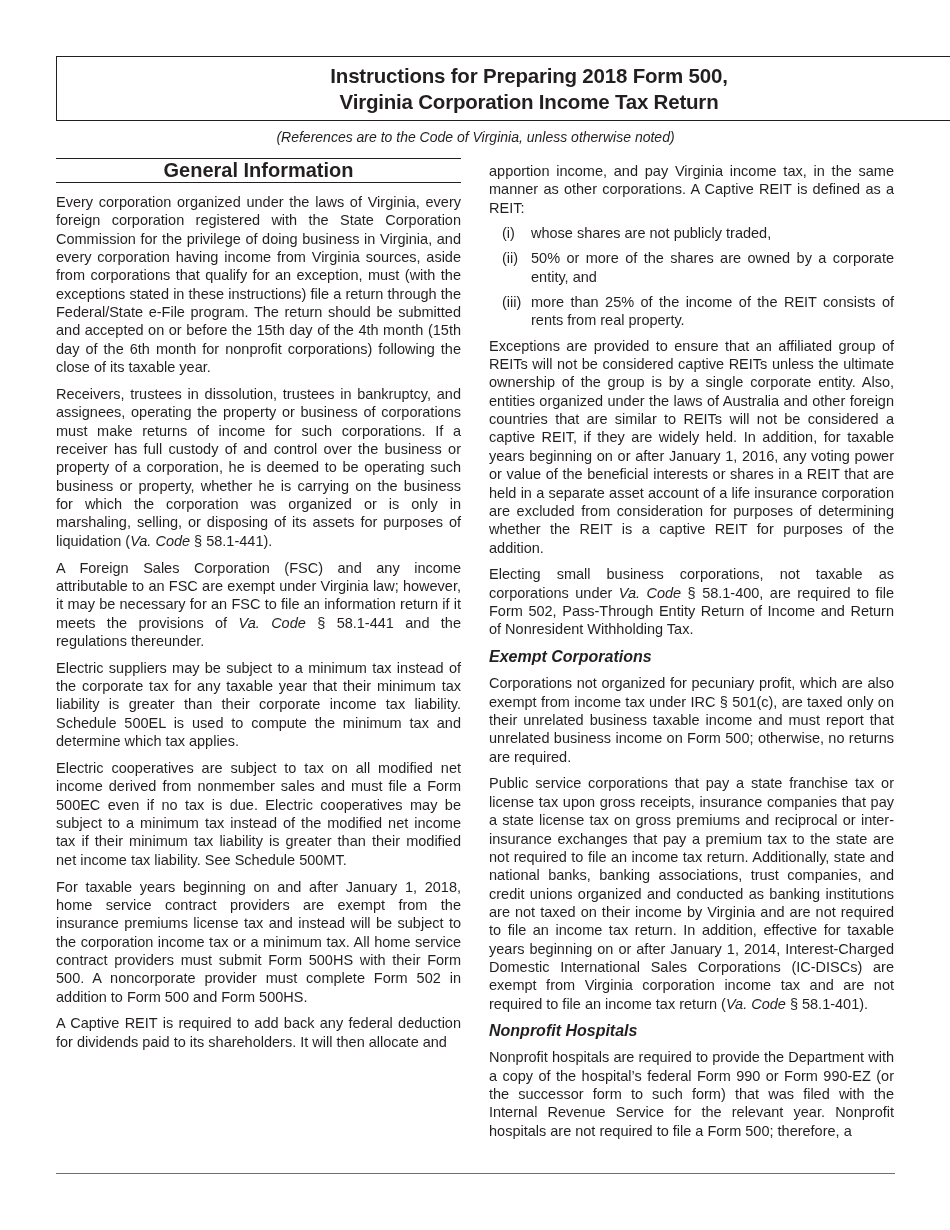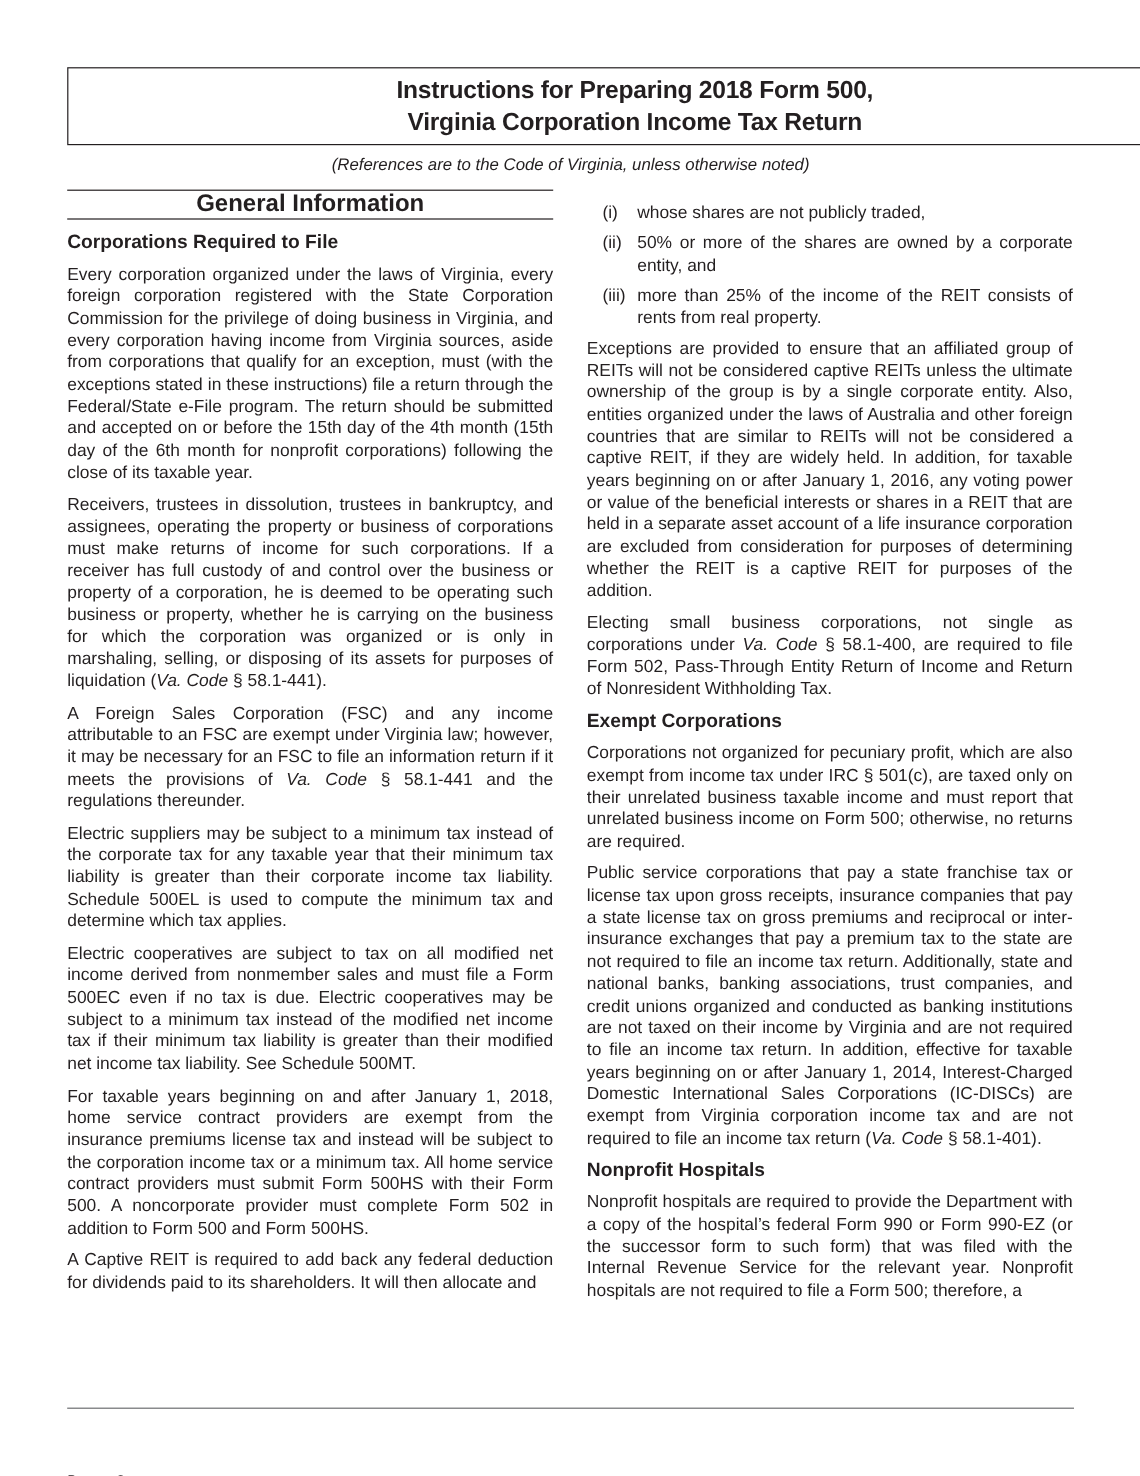--- a/index.html
+++ b/index.html
@@ -54,21 +54,21 @@
   }
   h3 {
     font-size: 16px;
     font-weight: bold;
     line-height: 20px;
     margin-bottom: 7px;
     text-align: left;
   }
   p { margin-bottom: 8.5px; }
   p:last-child { margin-bottom: 0; }
-  .col-right h3 { margin-top: 0px; }
+  .col-right h3 { margin-top: 0px; font-style: italic; }
   .reit-list { list-style: none; margin: 7px 0 7px 13px; }
   .reit-list li {
     display: flex;
     margin-bottom: 7px;
     text-align: left;
   }
   .reit-list .num { width: 29px; flex: none; }
   .reit-list .txt { flex: 1; text-align: justify; }
   em { font-style: italic; }
   .footer-rule {
@@ -90,47 +90,47 @@
 
 <div class="title-box">
   <div class="title-line">Instructions for Preparing 2018 Form 500,</div>
   <div class="title-line">Virginia Corporation Income Tax Return</div>
 </div>
 
 <div class="subtitle">(References are to the Code of Virginia, unless otherwise noted)</div>
 
 <div class="col col-left">
   <div class="gen-info">General Information</div>
-  <h3>Corporations Required to File</h3>
   <p>Every corporation organized under the laws of Virginia, every foreign corporation registered with the State Corporation Commission for the privilege of doing business in Virginia, and every corporation having income from Virginia sources, aside from corporations that qualify for an exception, must (with the exceptions stated in these instructions) file a return through the Federal/State e-File program. The return should be submitted and accepted on or before the 15th day of the 4th month (15th day of the 6th month for nonprofit corporations) following the close of its taxable year.</p>
   <p><span>Receivers, trustees in dissolution, trustees in bankruptcy, and assignees, operating the property or business of corporations must make returns of income for such corporations. If a receiver has full custody of and control over the business or property of a corporation, he is deemed to be operating such business or property, whether he is carrying on the business for which the corporation was organized or is only in marshaling, selling, or disposing of its assets for purposes of liquidation (</span><em>Va. Code</em><span> § 58.1-441).</span></p>
   <p><span>A Foreign Sales Corporation (FSC) and any income attributable to an FSC are exempt under Virginia law; however, it may be necessary for an FSC to file an information return if it meets the provisions of </span><em>Va. Code</em><span> § 58.1-441 and the regulations thereunder.</span></p>
   <p>Electric suppliers may be subject to a minimum tax instead of the corporate tax for any taxable year that their minimum tax liability is greater than their corporate income tax liability. Schedule 500EL is used to compute the minimum tax and determine which tax applies.</p>
   <p>Electric cooperatives are subject to tax on all modified net income derived from nonmember sales and must file a Form 500EC even if no tax is due. Electric cooperatives may be subject to a minimum tax instead of the modified net income tax if their minimum tax liability is greater than their modified net income tax liability. See Schedule 500MT.</p>
   <p>For taxable years beginning on and after January 1, 2018, home service contract providers are exempt from the insurance premiums license tax and instead will be subject to the corporation income tax or a minimum tax. All home service contract providers must submit Form 500HS with their Form 500. A noncorporate provider must complete Form 502 in addition to Form 500 and Form 500HS.</p>
   <p>A Captive REIT is required to add back any federal deduction for dividends paid to its shareholders. It will then allocate and</p>
 </div>
 
 <div class="col col-right">
+  <p style="margin-bottom:0;">apportion income, and pay Virginia income tax, in the same manner as other corporations. A Captive REIT is defined as a REIT:</p>
   <ul class="reit-list">
     <li>
         <span class="num">(i)</span>
         <span class="txt">whose shares are not publicly traded,</span>
       </li>
     <li>
         <span class="num">(ii)</span>
         <span class="txt">50% or more of the shares are owned by a corporate entity, and</span>
       </li>
     <li>
         <span class="num">(iii)</span>
         <span class="txt">more than 25% of the income of the REIT consists of rents from real property.</span>
       </li>
   </ul>
   <p>Exceptions are provided to ensure that an affiliated group of REITs will not be considered captive REITs unless the ultimate ownership of the group is by a single corporate entity. Also, entities organized under the laws of Australia and other foreign countries that are similar to REITs will not be considered a captive REIT, if they are widely held. In addition, for taxable years beginning on or after January 1, 2016, any voting power or value of the beneficial interests or shares in a REIT that are held in a separate asset account of a life insurance corporation are excluded from consideration for purposes of determining whether the REIT is a captive REIT for purposes of the addition.</p>
-  <p><span>Electing small business corporations, not single as corporations under </span><em>Va. Code</em><span> § 58.1-400, are required to file Form 502, Pass-Through Entity Return of Income and Return of Nonresident Withholding Tax.</span></p>
+  <p><span>Electing small business corporations, not taxable as corporations under </span><em>Va. Code</em><span> § 58.1-400, are required to file Form 502, Pass-Through Entity Return of Income and Return of Nonresident Withholding Tax.</span></p>
   <h3>Exempt Corporations</h3>
   <p>Corporations not organized for pecuniary profit, which are also exempt from income tax under IRC § 501(c), are taxed only on their unrelated business taxable income and must report that unrelated business income on Form 500; otherwise, no returns are required.</p>
   <p><span>Public service corporations that pay a state franchise tax or license tax upon gross receipts, insurance companies that pay a state license tax on gross premiums and reciprocal or inter-insurance exchanges that pay a premium tax to the state are not required to file an income tax return. Additionally, state and national banks, banking associations, trust companies, and credit unions organized and conducted as banking institutions are not taxed on their income by Virginia and are not required to file an income tax return. In addition, effective for taxable years beginning on or after January 1, 2014, Interest-Charged Domestic International Sales Corporations (IC-DISCs) are exempt from Virginia corporation income tax and are not required to file an income tax return (</span><em>Va. Code</em><span> § 58.1-401).</span></p>
   <h3>Nonprofit Hospitals</h3>
   <p>Nonprofit hospitals are required to provide the Department with a copy of the hospital’s federal Form 990 or Form 990-EZ (or the successor form to such form) that was filed with the Internal Revenue Service for the relevant year. Nonprofit hospitals are not required to file a Form 500; therefore, a</p>
 </div>
 
 <div class="footer-rule"></div>
 <div class="page-num">Page 3</div>
 

